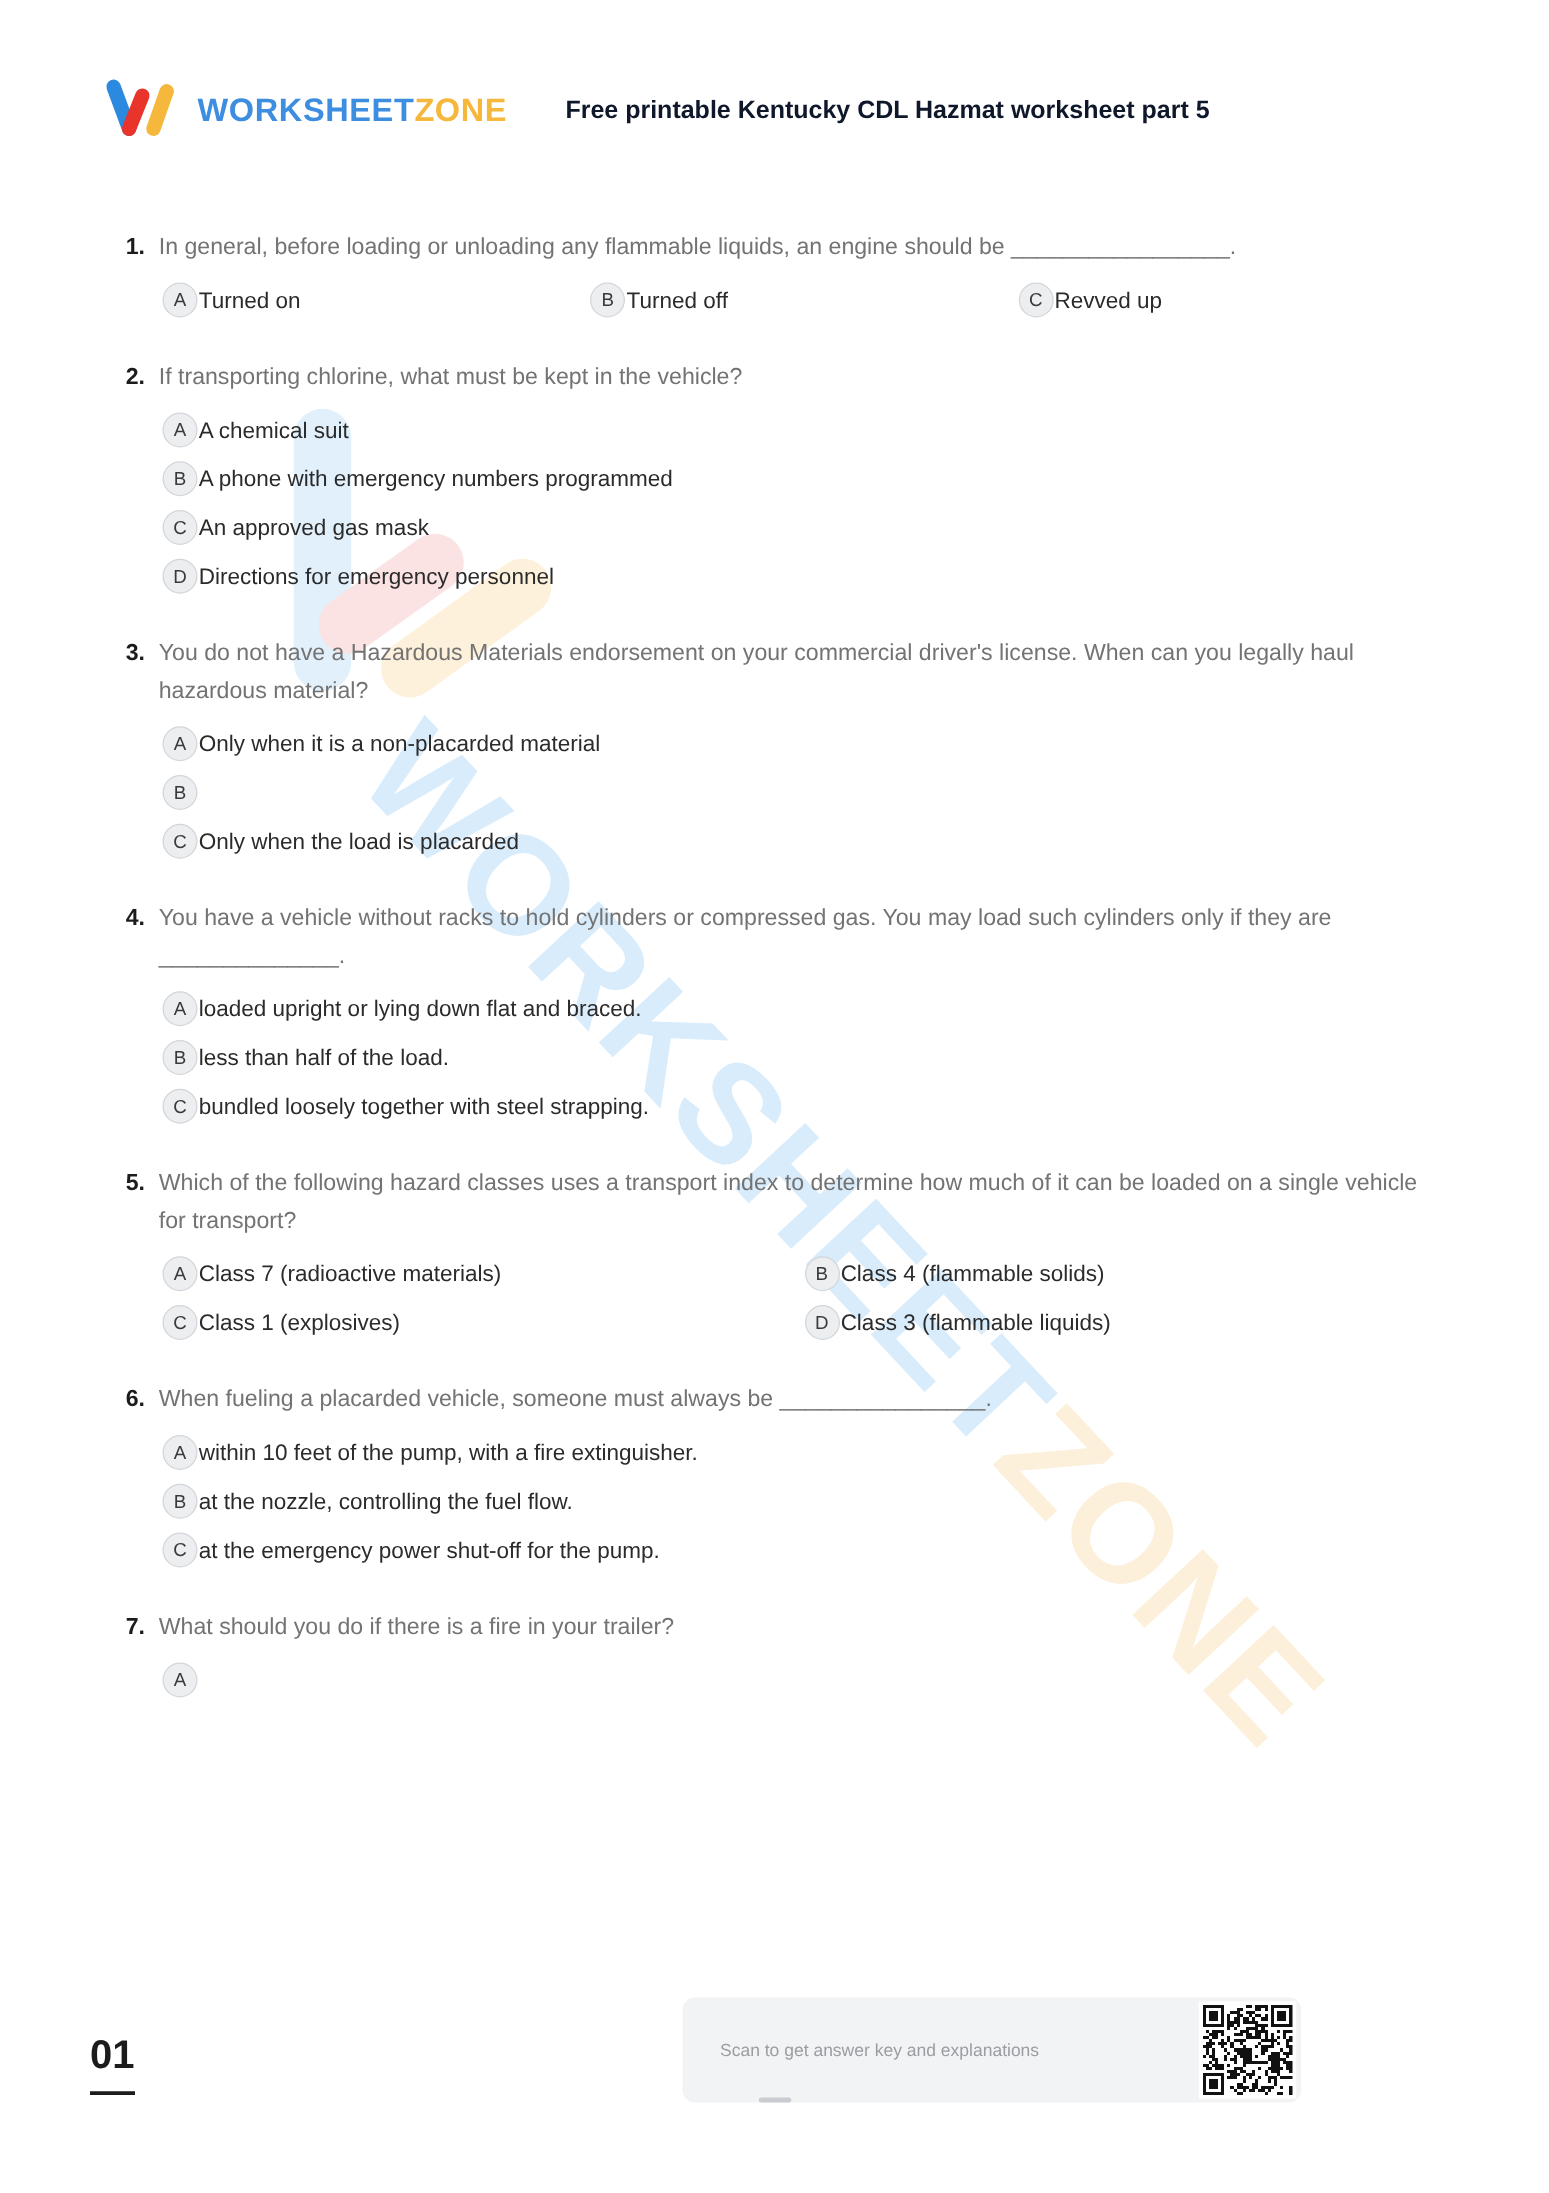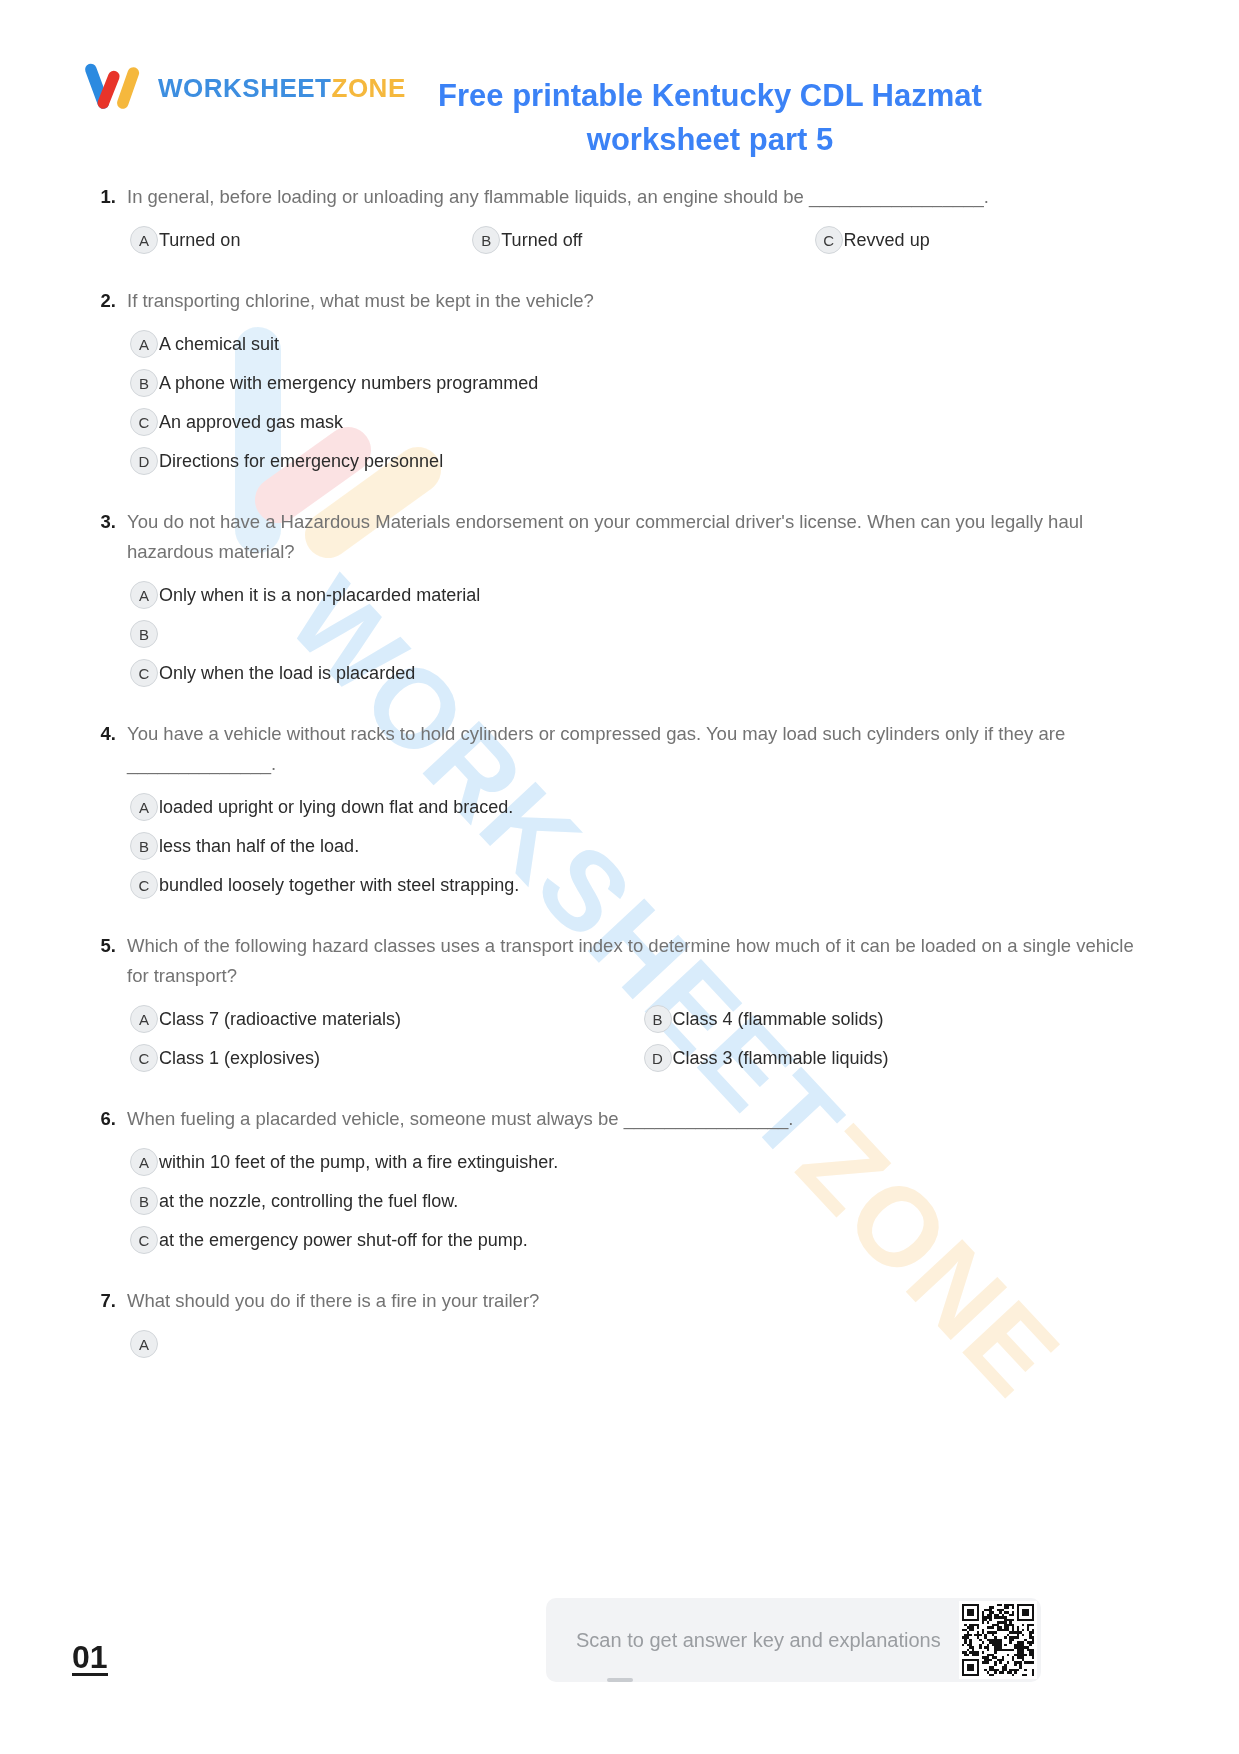--- a/index.html
+++ b/index.html
@@ -87,24 +87,24 @@
   }
   #brand .wordmark .w1 { color: #3d8ee0; }
   #brand .wordmark .w2 { color: #f5b83d; }
 
   #doc-title {
     position: absolute;
     left: 430px;
     top: 22px;
     width: 560px;
     text-align: center;
-    font-size: 31px;
+    font-size: 20px;
     font-weight: 700;
     line-height: 1.42;
-    color: #3b82f6;
+    color: #0f172a;
   }
 
   
   #questions {
     position: absolute;
     left: 82px;
     top: 182px;
     width: 1075px;
     z-index: 2;
   }
@@ -176,39 +176,39 @@
     z-index: 3;
   }
   #page-number {
     position: absolute;
     left: 72px;
     bottom: 6px;
     font-size: 32px;
     font-weight: 700;
     color: #1c1c1c;
     border-bottom: 3px solid #1c1c1c;
-    padding-bottom: 0;
+    padding-bottom: 14px;
     line-height: 1;
   }
   #scan-box {
     position: absolute;
     right: 198px;
     bottom: 0px;
     width: 495px;
     height: 84px;
     background: #f2f3f5;
     border-radius: 10px;
     display: flex;
     align-items: center;
     justify-content: flex-start;
     padding-left: 30px;
     box-sizing: border-box;
   }
   #scan-label {
-    font-size: 20px;
+    font-size: 14px;
     color: #9a9da1;
     line-height: 1.3;
   }
   #qr {
     position: absolute;
     right: 202px;
     bottom: 3px;
     width: 78px;
     height: 78px;
     background: #ffffff;

